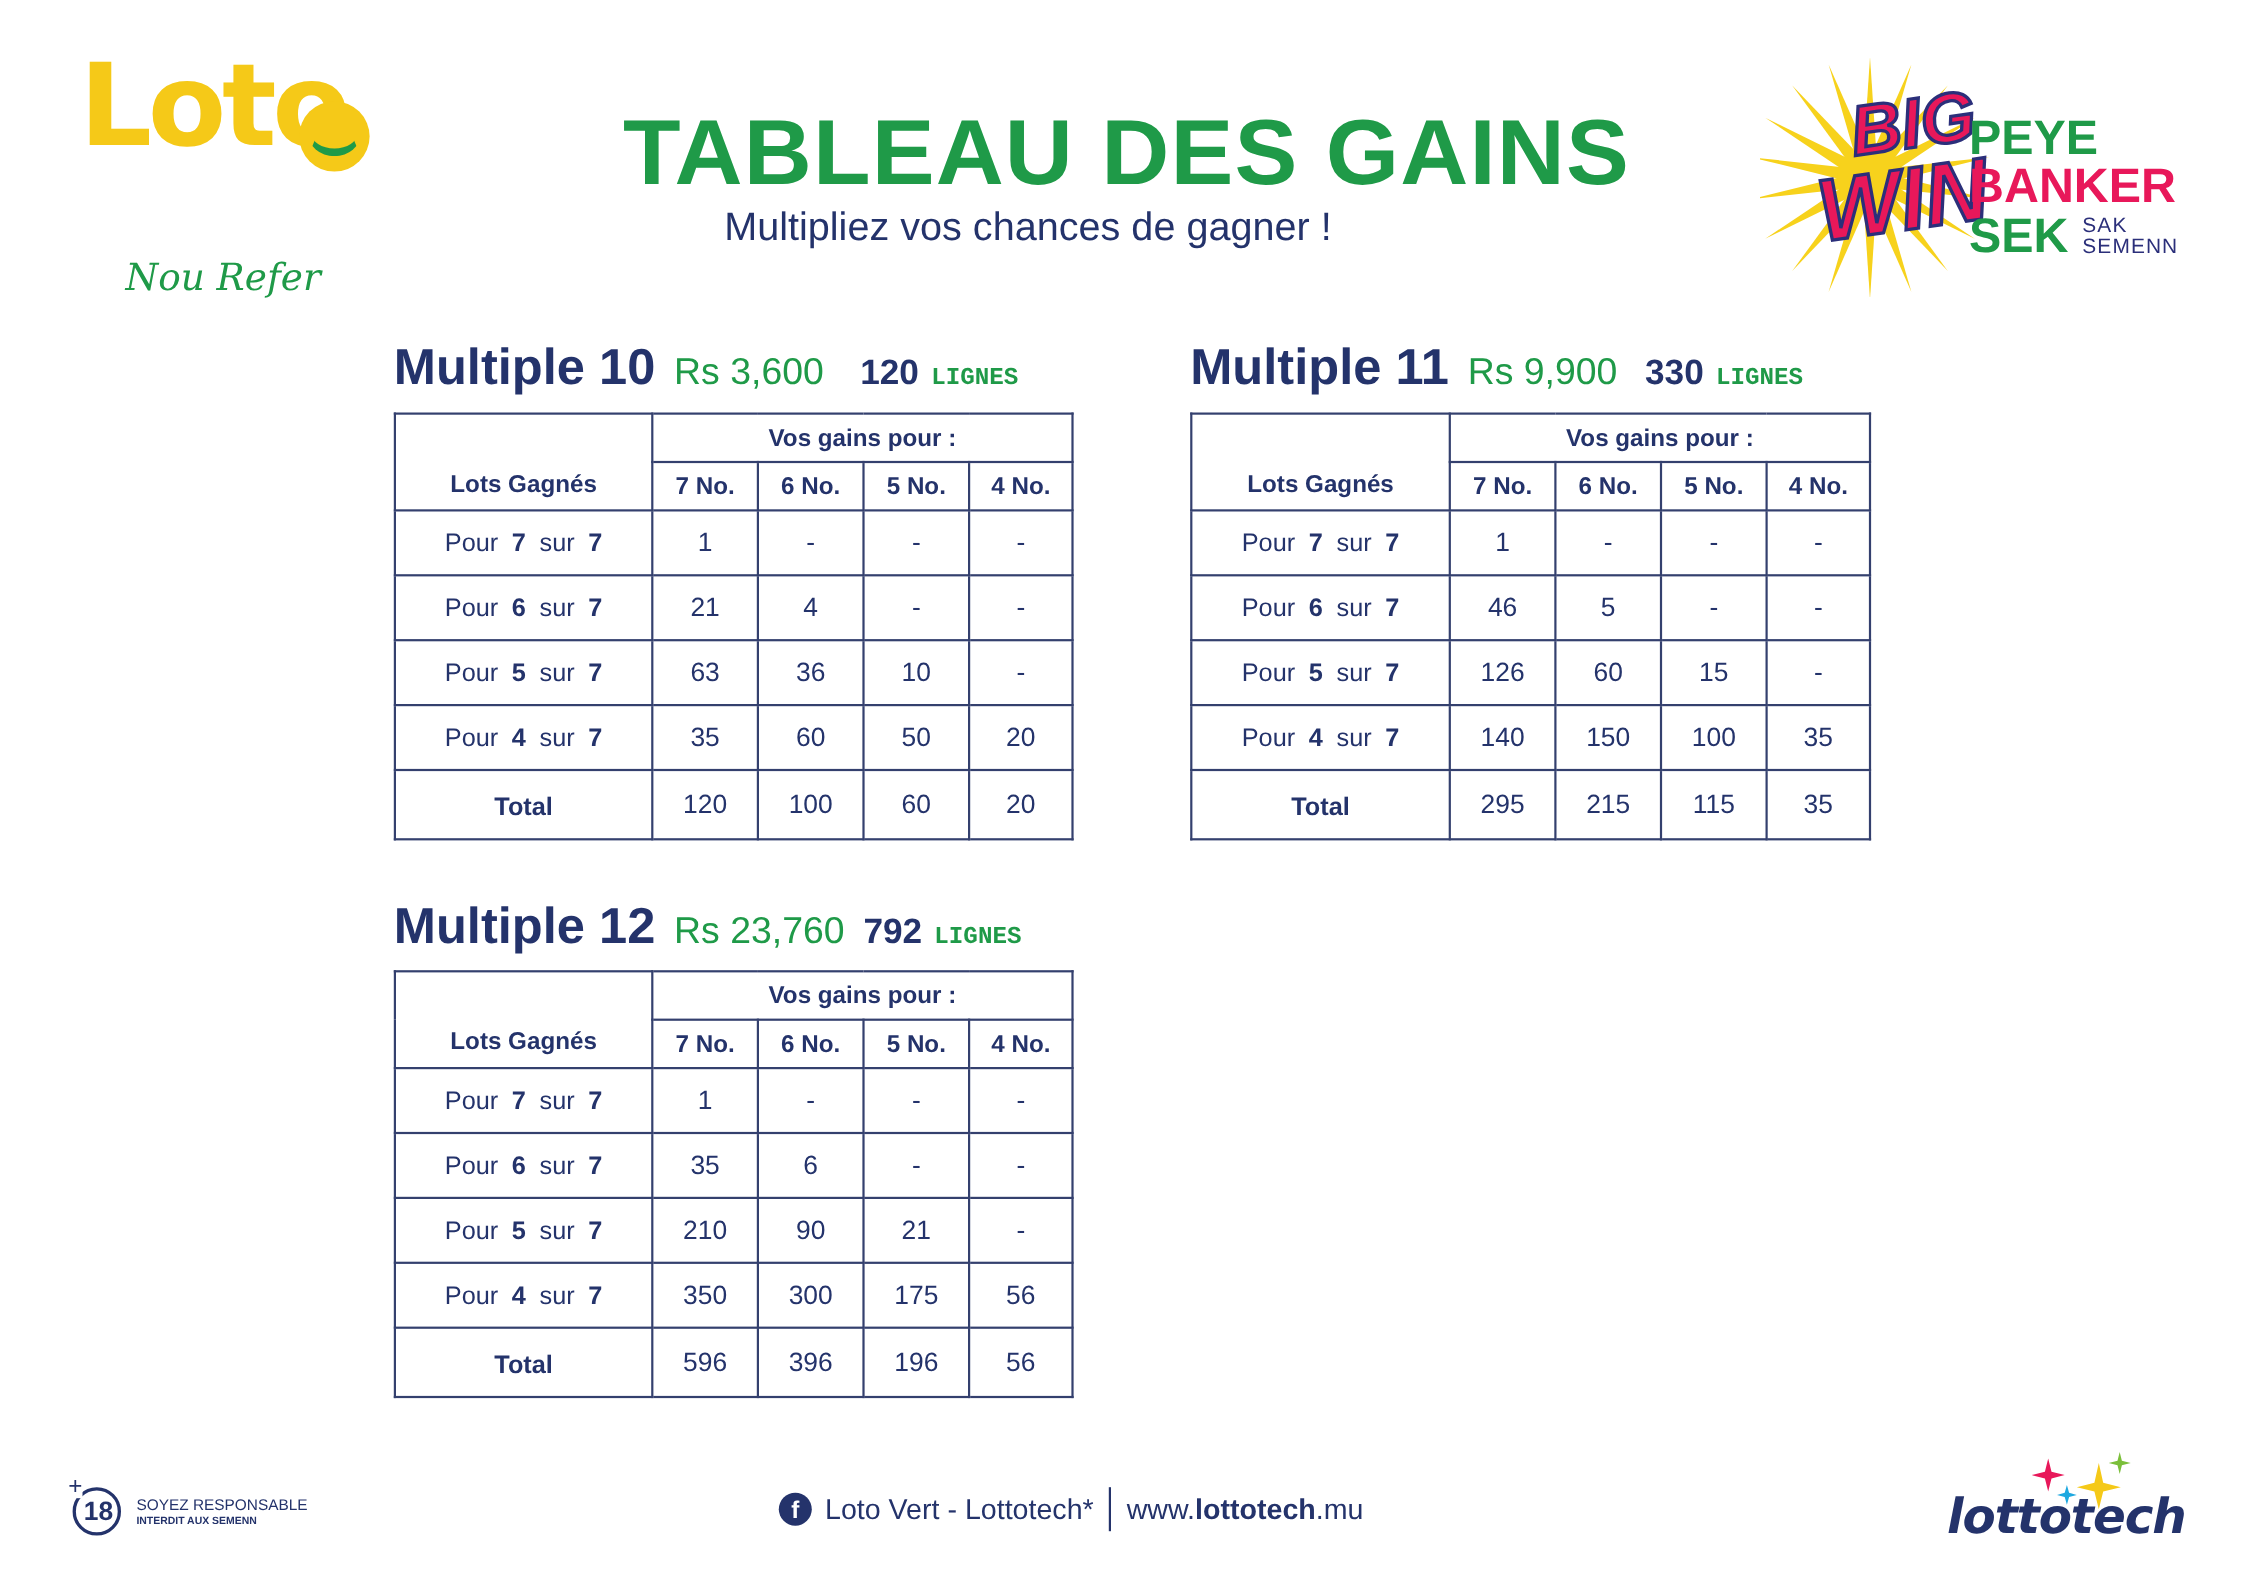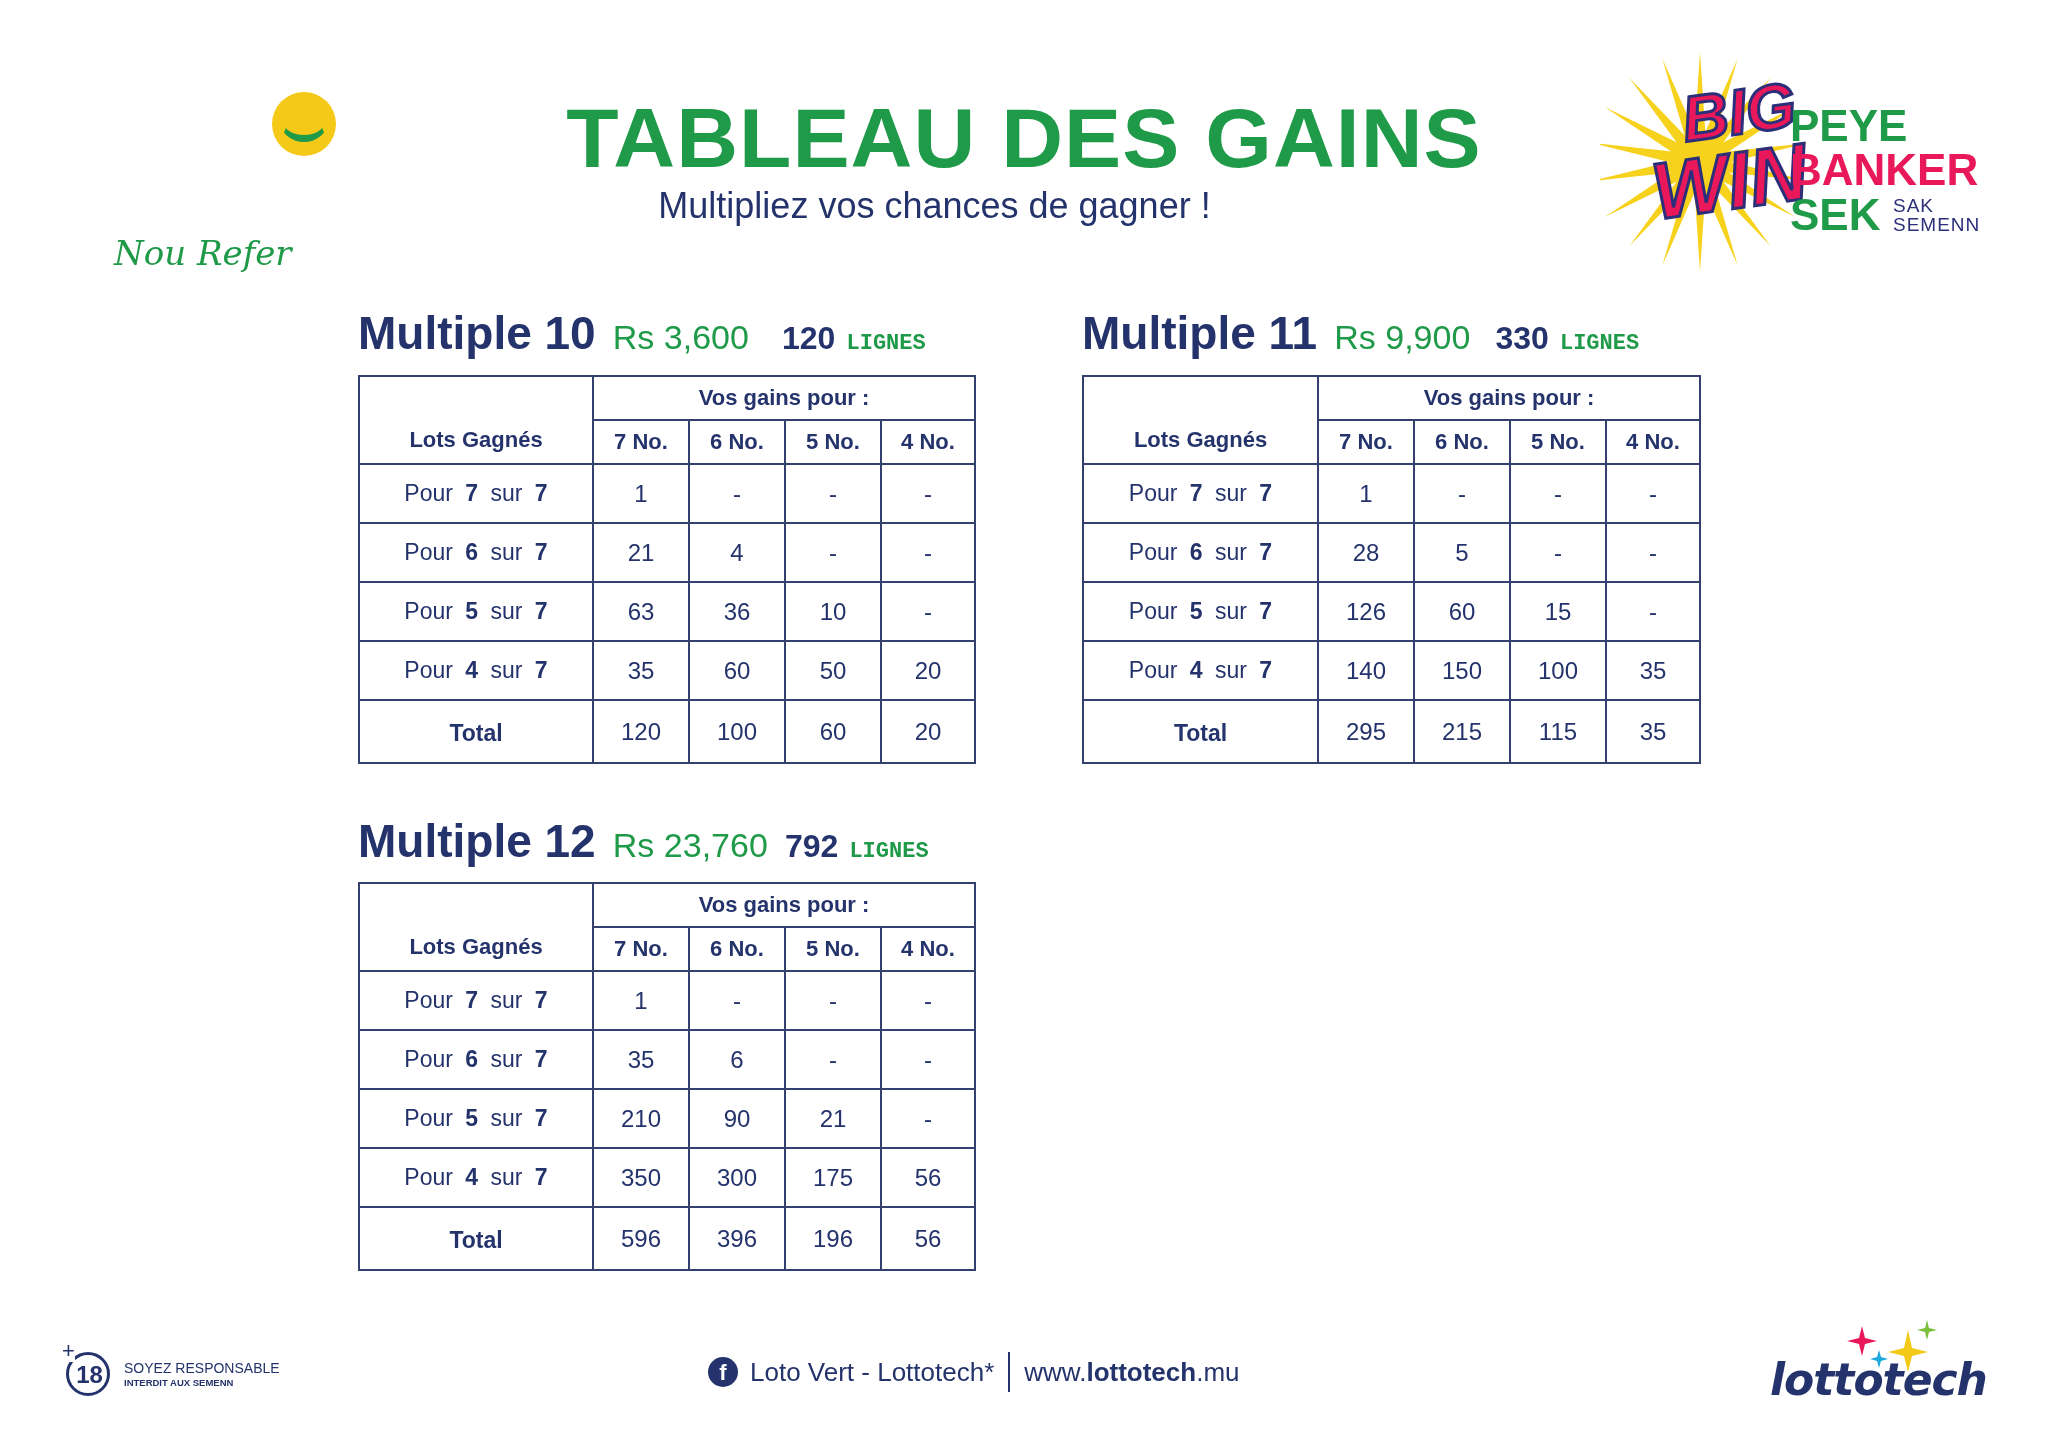--- a/index.html
+++ b/index.html
@@ -104,20 +104,21 @@
     #logo-lottotech .word {
       position: absolute; left: 0; top: 40px; font-family: "DejaVu Sans", sans-serif; font-weight: bold; font-style: italic;
       font-size: 44px; color: #24336b; letter-spacing: -1px; line-height: 1;
     }
     #logo-lottotech svg { position: absolute; left: 0; top: 0; }
   </style>
 </head>
 <body>
 
 <div id="logo-loto" class="abs">
+  <span class="loto">Loto</span>
   <span class="smile"></span>
   <span class="tag">Nou Refer</span>
 </div>
 
 <div id="page-title" class="abs">TABLEAU DES GAINS</div>
 <div id="page-subtitle" class="abs">Multipliez vos chances de gagner !</div>
 
 <div id="logo-bigwin" class="abs">
   <svg class="burst" width="210" height="220" viewBox="0 0 210 220">
     <g transform="translate(100,112)" fill="#f7d21c">
@@ -243,21 +244,21 @@
   </tr>
   <tr>
     <td class="rowlbl"><span>Pour</span> <b>7</b> <span>sur</span> <b>7</b></td>
     <td>1</td>
     <td>-</td>
     <td>-</td>
     <td>-</td>
   </tr>
   <tr>
     <td class="rowlbl"><span>Pour</span> <b>6</b> <span>sur</span> <b>7</b></td>
-    <td>28</td>
+    <td>46</td>
     <td>5</td>
     <td>-</td>
     <td>-</td>
   </tr>
   <tr>
     <td class="rowlbl"><span>Pour</span> <b>5</b> <span>sur</span> <b>7</b></td>
     <td>126</td>
     <td>60</td>
     <td>15</td>
     <td>-</td>

